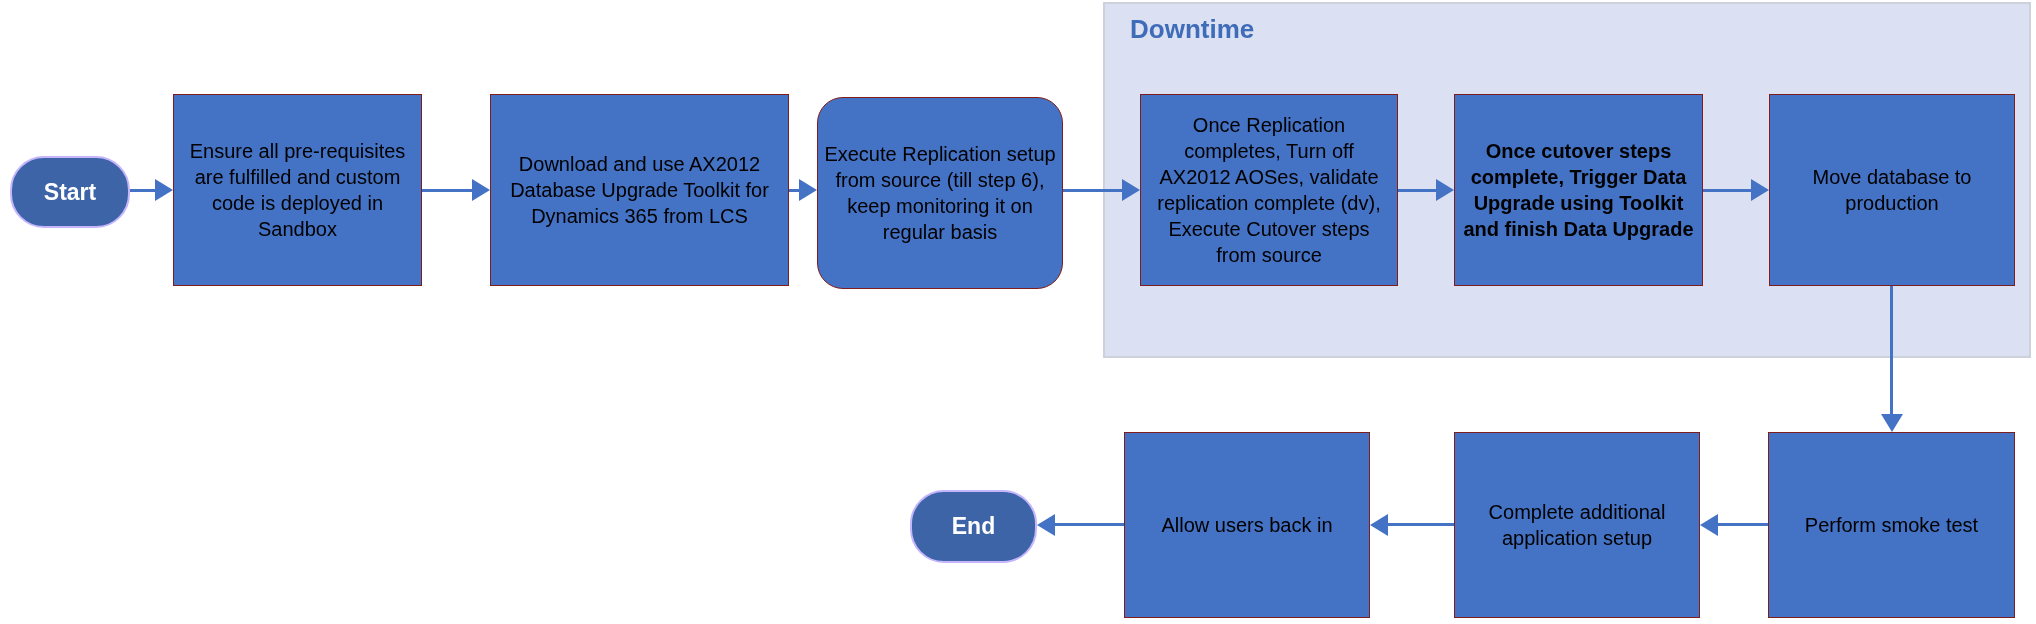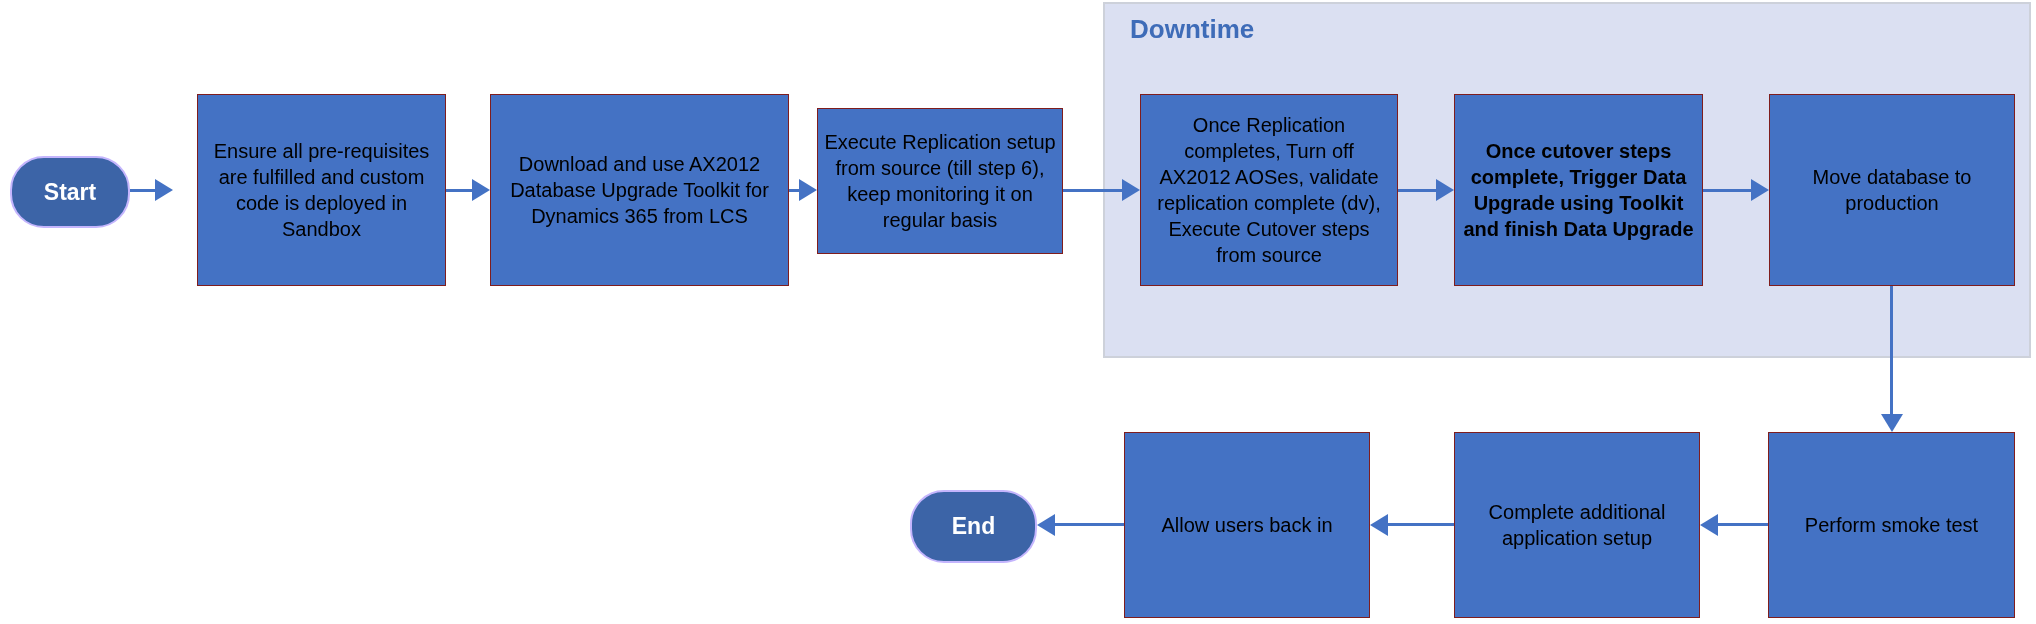--- a/index.html
+++ b/index.html
@@ -146,27 +146,27 @@
     <div class="ahead-left" style="left:1037px; top:514px;"></div>
   </div>
 
   <div class="pill" style="left:10px; top:156px; width:120px; height:72px;">
     <span>Start</span>
   </div>
   <div class="pill" style="left:910px; top:490px; width:127px; height:73px;">
     <span>End</span>
   </div>
 
-  <div class="node" style="left:173px; top:94px; width:249px; height:192px;margin-left:24px;">
+  <div class="node" style="left:173px; top:94px; width:249px; height:192px;">
     <span>Ensure all pre-requisites are fulfilled and custom code is deployed in Sandbox</span>
   </div>
   <div class="node" style="left:490px; top:94px; width:299px; height:192px;">
     <span>Download and use AX2012 Database Upgrade Toolkit for Dynamics 365 from LCS</span>
   </div>
-  <div class="node" style="left:817px; top:108px; width:246px; height:146px;">
+  <div class="node" style="left:817px; top:97px; width:246px; height:192px;border-radius:26px;">
     <span>Execute Replication setup from source (till step 6), keep monitoring it on regular basis</span>
   </div>
   <div class="node" style="left:1140px; top:94px; width:258px; height:192px;">
     <span>Once Replication completes, Turn off AX2012 AOSes, validate replication complete (dv), Execute Cutover steps from source</span>
   </div>
   <div class="node" style="left:1454px; top:94px; width:249px; height:192px;font-weight:bold;">
     <span>Once cutover steps complete, Trigger Data Upgrade using Toolkit and finish Data Upgrade</span>
   </div>
   <div class="node" style="left:1769px; top:94px; width:246px; height:192px;">
     <span>Move database to production</span>

